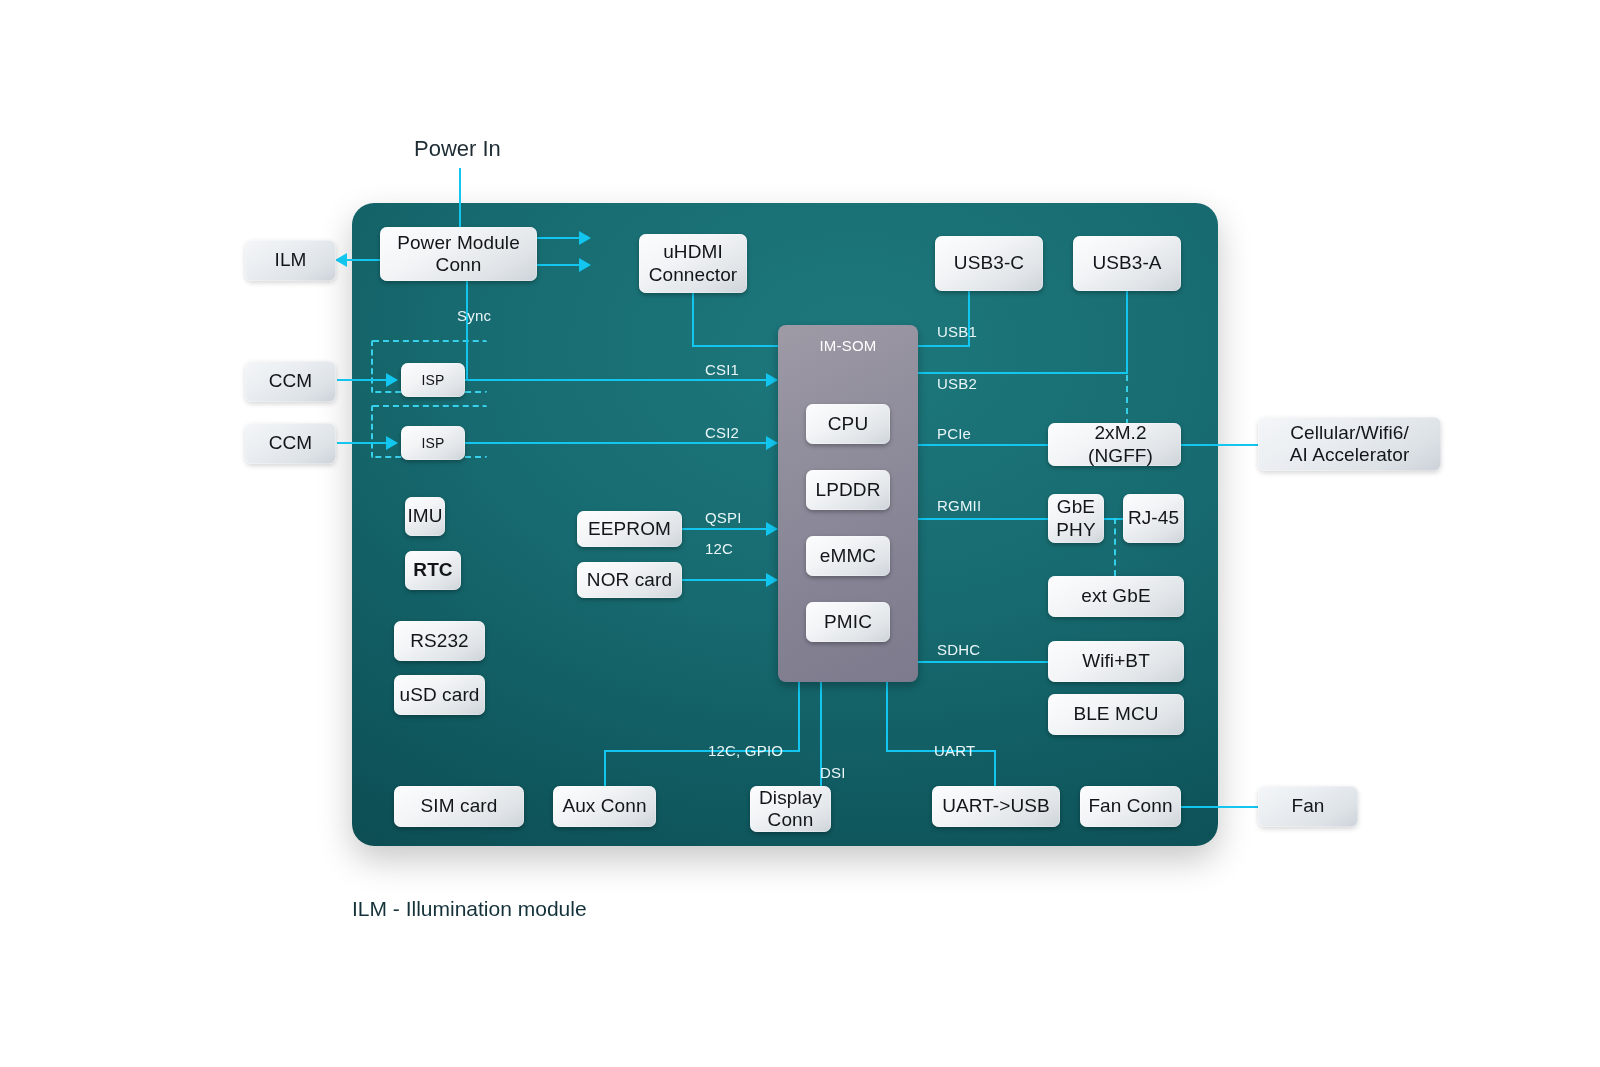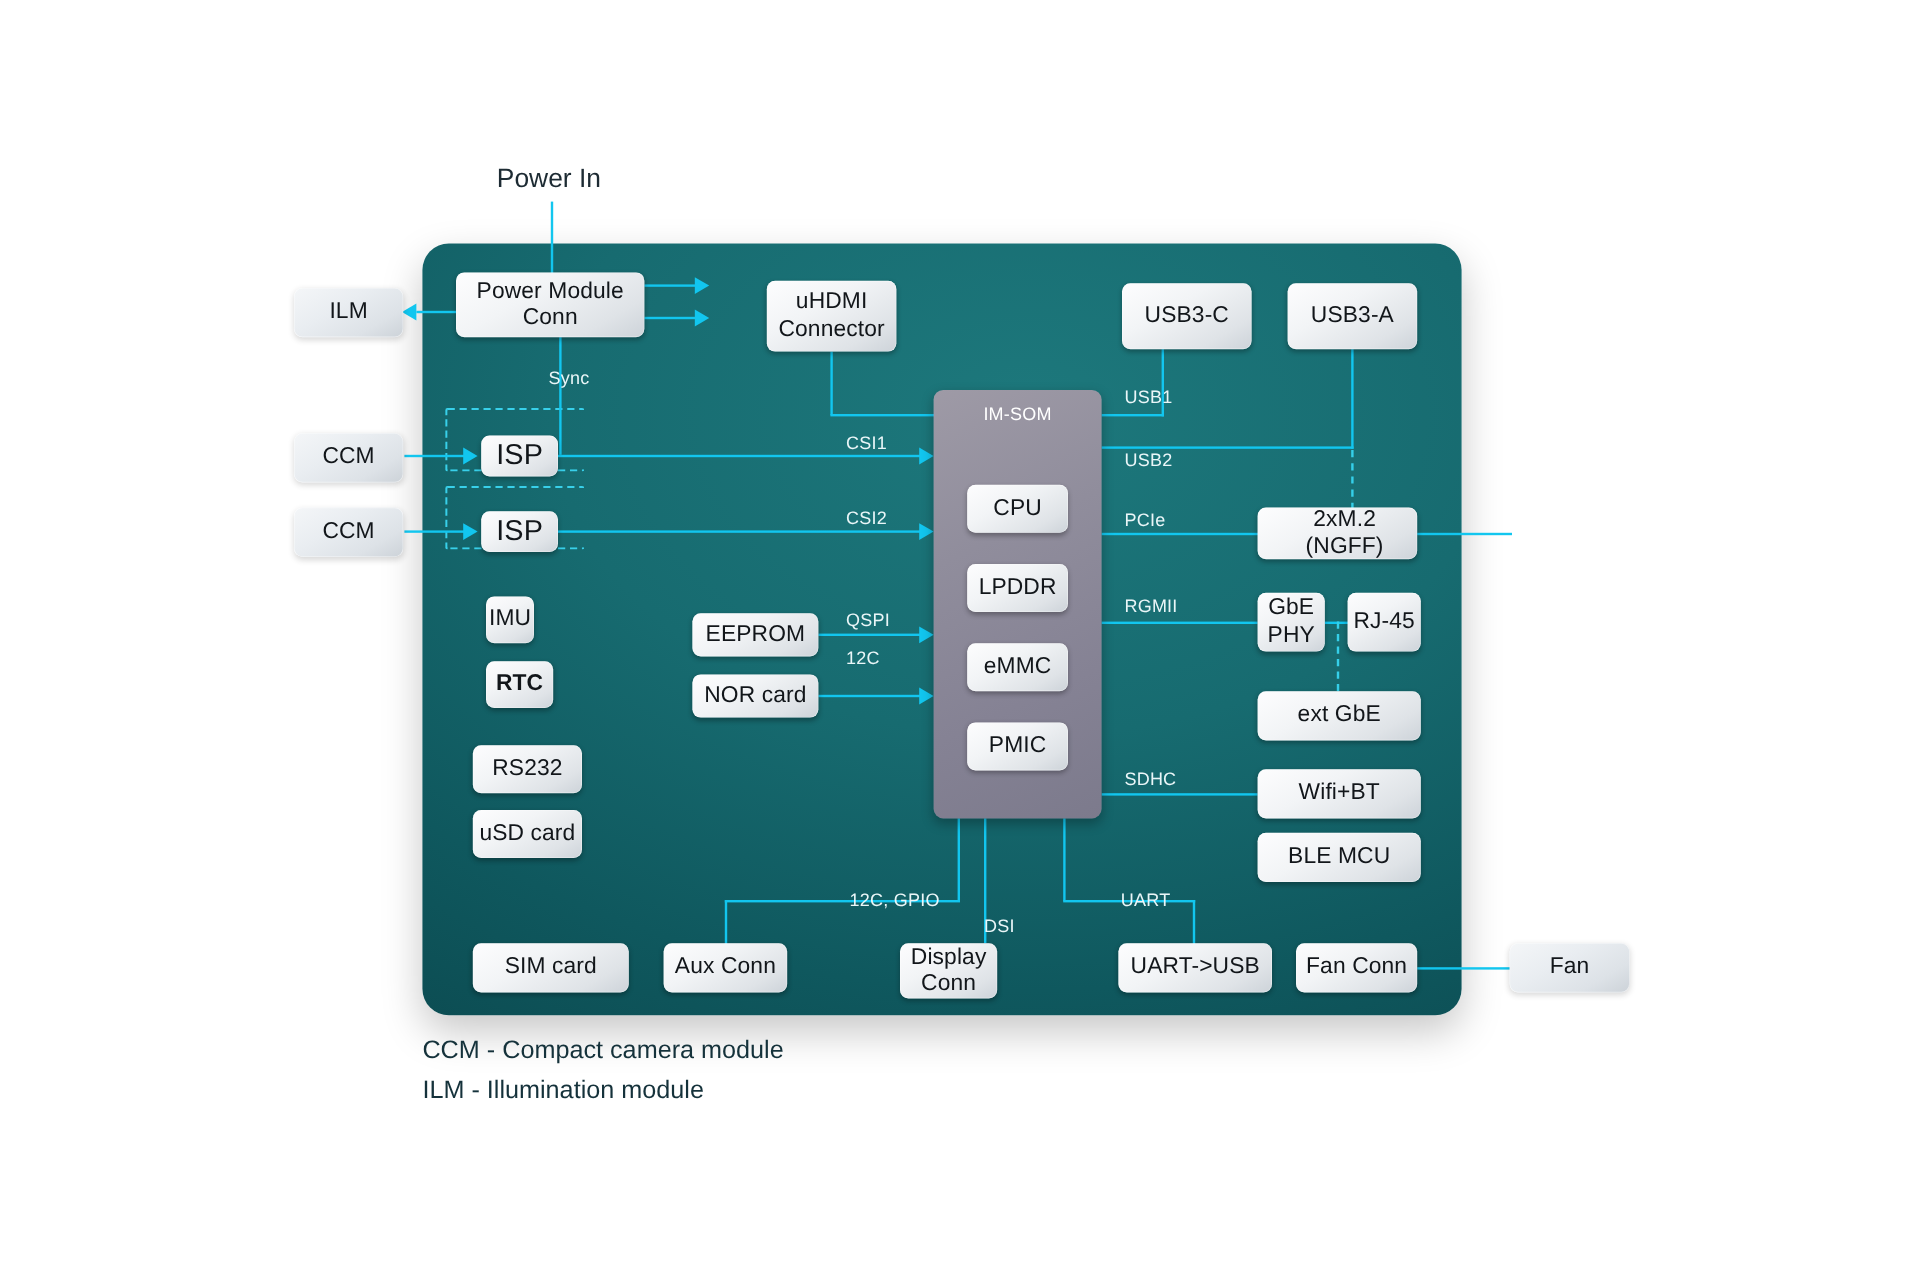--- a/index.html
+++ b/index.html
@@ -29,21 +29,21 @@
     display:flex;align-items:center;justify-content:center;
     text-align:center;line-height:1.18;
     font-size:19px;letter-spacing:.1px;
     z-index:6;
     padding:2px 4px;
   }
   .box.ext{
     background:linear-gradient(150deg,#f4f6f8 0%,#e9edf1 40%,#dde2e7 75%,#ccd2d8 100%);
     box-shadow:0 2px 5px rgba(0,0,0,.16), 0 0 0 .5px rgba(255,255,255,.6) inset;
   }
-  .box.small{font-size:24px;}
+  .box.small{font-size:14px;}
 
   
   .som{
     position:absolute;left:778px;top:325px;width:140px;height:357px;
     border-radius:8px;
     background:linear-gradient(155deg,#9e9aa6 0%,#908d9c 35%,#858294 70%,#7c7a8c 100%);
     box-shadow:0 4px 10px rgba(0,0,0,.28);
     z-index:5;
   }
   .som-title{
@@ -88,20 +88,24 @@
   <div class="box ext" style="left:245px;top:240px;width:91px;height:41px;">
     <span>ILM</span>
   </div>
   <div class="box ext" style="left:245px;top:361px;width:91px;height:41px;">
     <span>CCM</span>
   </div>
   <div class="box ext" style="left:245px;top:423px;width:91px;height:41px;">
     <span>CCM</span>
   </div>
 
+  <div class="box ext" style="left:1258px;top:417px;width:183px;height:54px;white-space:pre-line;">
+    <span>Cellular/Wifi6/
+AI Accelerator</span>
+  </div>
   <div class="box ext" style="left:1258px;top:786px;width:100px;height:41px;">
     <span>Fan</span>
   </div>
 
   <div class="box" style="left:380px;top:227px;width:157px;height:54px;white-space:pre-line;">
     <span>Power Module
 Conn</span>
   </div>
 
   <div class="box" style="left:639px;top:234px;width:108px;height:59px;white-space:pre-line;">
@@ -269,16 +273,15 @@
   </div>
   <div class="box" style="left:932px;top:786px;width:128px;height:41px;">
     <span>UART-&gt;USB</span>
   </div>
   <div class="box" style="left:1080px;top:786px;width:101px;height:41px;">
     <span>Fan Conn</span>
   </div>
 
   <div class="ln lnh" style="left:1181px;top:806px;width:79px;"></div>
 
-  <div class="legend" style="left:352px;top:864px;">CCM - Compact camera module</div>
   <div class="legend" style="left:352px;top:897px;">ILM - Illumination module</div>
 
 </div>
 
 </body></html>

